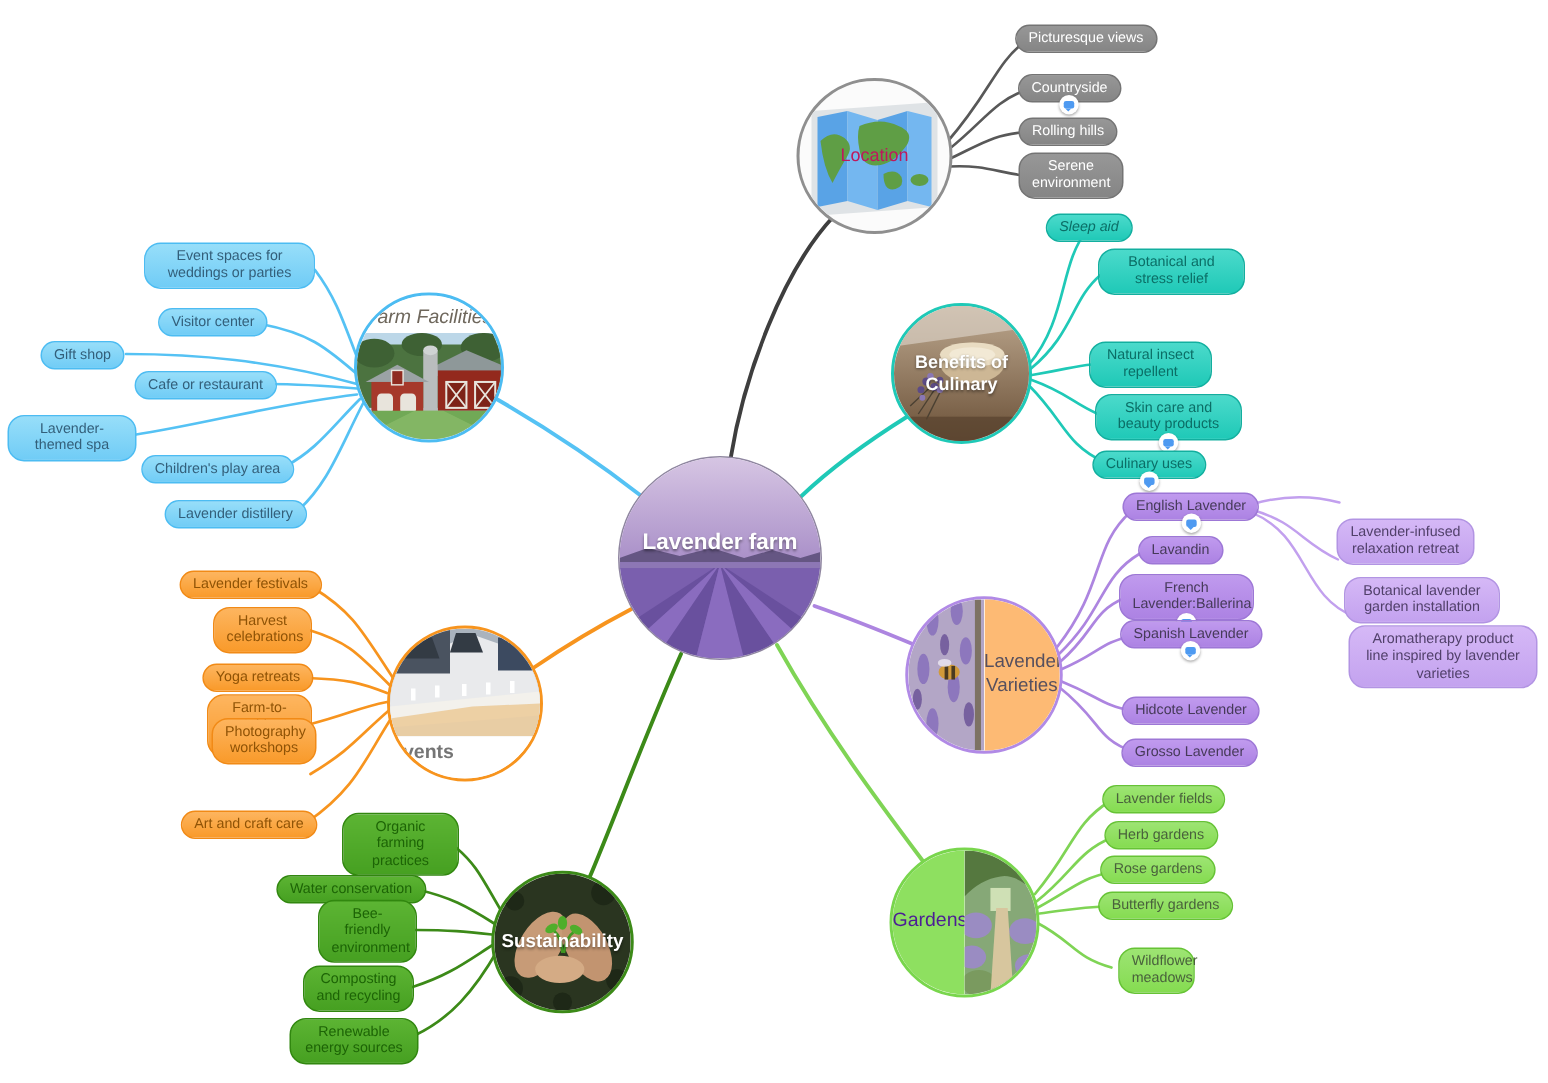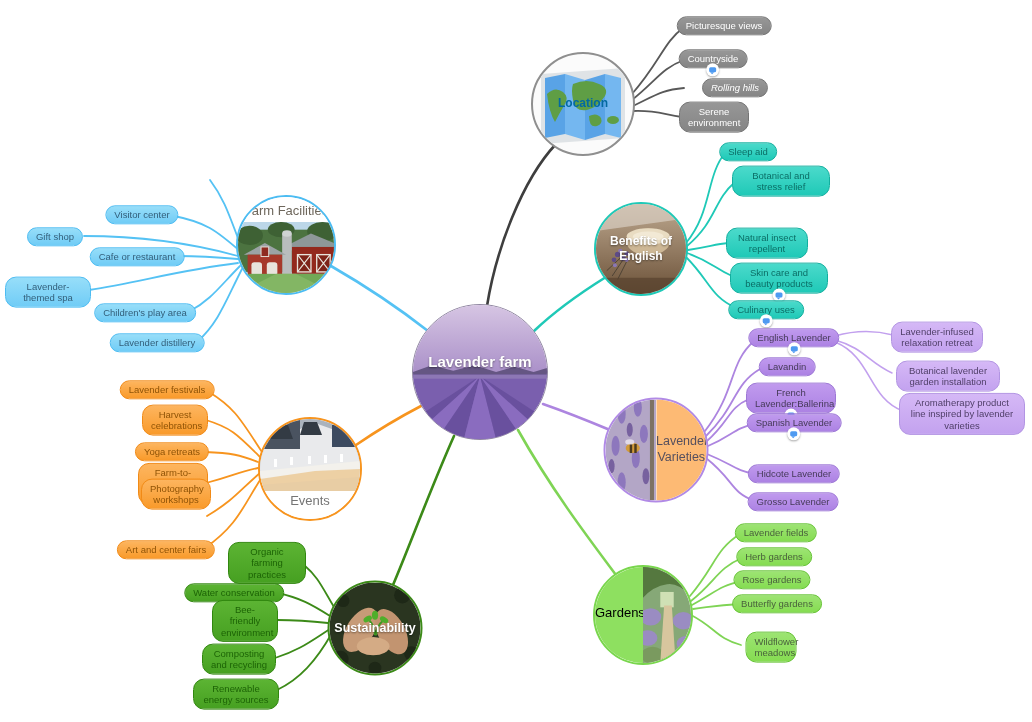--- a/index.html
+++ b/index.html
@@ -7,21 +7,21 @@
          font-family:"Liberation Sans",sans-serif;}
   #links{position:absolute;left:0;top:0;z-index:1;}
   
   .pill{position:absolute;transform:translate(-50%,-50%);z-index:3;
         font-size:9.5px;line-height:1.2;text-align:center;white-space:nowrap;
         padding:3px 8px;border-radius:11px;border:1.5px solid;box-sizing:border-box;}
   .pill.wrap{white-space:normal;}
   .pill.gray   {background:linear-gradient(#979797,#858585);border-color:#747474;color:#ffffff;}
   .pill.teal   {background:linear-gradient(#4bdacb,#1fc9b7);border-color:#12af9f;color:#0b6e66;}
   .pill.purple {background:linear-gradient(#c09aee,#ac82e3);border-color:#9d77d6;color:#463a59;}
-  .pill.purple2{background:linear-gradient(#d5b8f6,#c3a2ef);border-color:#b294e3;color:#51406a;}
+  .pill.purple2{background:linear-gradient(#d5b8f6,#c3a2ef);border-color:#b294e3;color:#51406a;margin-top:24px;}
   .pill.green  {background:linear-gradient(#9de473,#85dc51);border-color:#66c335;color:#49613c;}
   .pill.dgreen {background:linear-gradient(#5cb433,#46a021);border-color:#31870f;color:#1d6406;}
   .pill.orange {background:linear-gradient(#fdb55f,#f99a2a);border-color:#f18a16;color:#8f5306;}
   .pill.blue   {background:linear-gradient(#97def9,#70ccf6);border-color:#4cbcf2;color:#335f7a;}
   
   .note-badge{position:absolute;left:50%;bottom:-9px;transform:translateX(-50%);
               width:13px;height:13px;background:#fff;border-radius:50%;
               box-shadow:0 1px 2px rgba(0,0,0,.35);display:flex;align-items:center;justify-content:center;z-index:4;}
   .note-glyph{width:7px;height:5px;background:#4e9af1;border-radius:1.5px;position:relative;}
   .note-glyph::after{content:"";position:absolute;left:1px;bottom:-2px;
@@ -145,21 +145,21 @@
       <polygon points="8,20 92,14 92,84 8,90" fill="#dfe3e6"></polygon>
       <polygon points="12,24 32,20 32,80 12,84" fill="#59a3e6"></polygon>
       <polygon points="32,20 52,26 52,86 32,80" fill="#74b7f0"></polygon>
       <polygon points="52,26 72,20 72,80 52,86" fill="#59a3e6"></polygon>
       <polygon points="72,20 88,24 88,84 72,80" fill="#74b7f0"></polygon>
       <path d="M14 40 q8 -8 16 -2 q6 5 2 12 q-6 10 -10 18 q-6 -10 -8 -28z" fill="#5f9e45"></path>
       <path d="M40 30 q14 -6 26 0 q10 4 6 12 q-8 12 -18 14 q-12 2 -14 -10 q-2 -10 0 -16z" fill="#5f9e45"></path>
       <path d="M56 62 q8 -4 12 2 q2 6 -4 8 q-8 2 -8 -10z" fill="#5f9e45"></path>
       <ellipse cx="80" cy="66" rx="6" ry="4" fill="#5f9e45"></ellipse>
     </svg>
-    <div class="node-label" style="top:42%;font-size:12px;font-weight:bold;color:#0369a1;">Location</div>
+    <div class="node-label" style="top:42%;font-size:12px;font-weight:normal;color:#be185d;">Location</div>
   </div>
 
   <div class="node" style="left:641px;top:249px;width:94px;height:94px;border:2.5px solid #1fc9b7;">
     <svg class="photo" viewBox="0 0 100 100" preserveAspectRatio="xMidYMid slice">
       <defs>
           <linearGradient id="tbl" x1="0" y1="0" x2="0" y2="1">
         <stop offset="0" stop-color="#bda88f"></stop>
             <stop offset="1" stop-color="#6b5138"></stop>
       </linearGradient>
         </defs>
@@ -179,21 +179,21 @@
           <circle cx="20" cy="62" r="2.6"></circle>
           <circle cx="34" cy="55" r="2.6"></circle>
         </g>
       <g fill="#8a77b5">
           <circle cx="27" cy="52" r="2.4"></circle>
           <circle cx="34" cy="62" r="2.4"></circle>
           <circle cx="21" cy="68" r="2.2"></circle>
         </g>
       <rect x="0" y="82" width="100" height="18" fill="#57422e" opacity=".7"></rect>
     </svg>
-    <div class="node-label label-light" style="top:33%;font-size:12px;line-height:1.25;">Benefits of English</div>
+    <div class="node-label label-light" style="top:33%;font-size:12px;line-height:1.25;">Benefits of Culinary</div>
   </div>
 
   <div class="node" style="left:656px;top:450px;width:105px;height:105px;border:2.5px solid #b18ae6;">
     <div class="half" style="left:0;">
       <svg width="100%" height="100%" viewBox="0 0 50 100" preserveAspectRatio="xMidYMid slice">
         <rect width="50" height="100" fill="#b3a6c6"></rect>
         <g fill="#8d77bd">
           <ellipse cx="16" cy="14" rx="4" ry="10"></ellipse>
             <ellipse cx="32" cy="8" rx="4" ry="9"></ellipse>
           <ellipse cx="10" cy="46" rx="4" ry="10"></ellipse>
@@ -213,21 +213,21 @@
         <ellipse cx="24" cy="42" rx="4.5" ry="2.6" fill="#e9e4ef" opacity=".85"></ellipse>
       </svg>
     </div>
     <div class="half" style="right:0;background:#fdba74;">
       <div style="position:absolute;top:34%;width:100%;text-align:center;font-size:12.5px;line-height:1.25;color:#57505e;">Lavender Varieties</div>
     </div>
   </div>
 
   <div class="node" style="left:643px;top:615px;width:100px;height:100px;border:2.5px solid #79d64d;">
     <div class="half" style="left:0;background:#8ee060;">
-      <div style="position:absolute;top:40%;width:100%;text-align:center;font-size:13px;color:#000000;">Gardens</div>
+      <div style="position:absolute;top:40%;width:100%;text-align:center;font-size:13px;color:#4c1d95;">Gardens</div>
     </div>
     <div class="half" style="right:0;">
       <svg width="100%" height="100%" viewBox="0 0 50 100" preserveAspectRatio="xMidYMid slice">
         <rect width="50" height="100" fill="#86a877"></rect>
         <path d="M0 0 h50 v30 q-14 -14 -25 -12 q-14 2 -25 14 z" fill="#55783f"></path>
         <rect x="18" y="26" width="14" height="16" fill="#cfe0b5"></rect>
         <g fill="#9a8cc2">
             <ellipse cx="8" cy="52" rx="11" ry="9"></ellipse>
             <ellipse cx="42" cy="56" rx="11" ry="9"></ellipse>
             <ellipse cx="5" cy="74" rx="10" ry="8"></ellipse>
@@ -282,25 +282,25 @@
             <rect x="14" y="40" width="3" height="8"></rect>
             <rect x="30" y="38" width="3" height="8"></rect>
             <rect x="48" y="37" width="3" height="8"></rect>
             <rect x="64" y="36" width="3" height="8"></rect>
             <rect x="80" y="35" width="3" height="8"></rect>
           </g>
         <polygon points="0,60 55,52 100,50 100,72 0,72" fill="#e8b46a" opacity=".55"></polygon>
       </svg>
     </div>
     <div style="position:absolute;left:0;bottom:0;width:100%;height:28%;background:#ffffff;">
-      <div style="width:100%;text-align:center;margin-top:2px;font-size:13px;color:#757575;">Events</div>
-    </div>
-  </div>
-
-  <div class="node" style="left:286px;top:245px;width:100px;height:100px;border:2.5px solid #4cbcf2;">
+      <div style="width:100%;margin-top:2px;font-size:13px;color:#757575;font-weight:bold;">Events</div>
+    </div>
+  </div>
+
+  <div class="node" style="left:286px;top:245px;width:100px;height:100px;border:2.5px solid #4cbcf2;font-style:italic;">
     <div style="position:absolute;left:0;top:0;width:100%;height:26%;background:#ffffff;">
       <div style="width:100%;text-align:center;margin-top:6px;font-size:13px;color:#6e675c;">Farm Facilities</div>
     </div>
     <div style="position:absolute;left:0;bottom:0;width:100%;height:74%;overflow:hidden;">
       <svg width="100%" height="100%" viewBox="0 0 100 74" preserveAspectRatio="xMidYMid slice">
         <rect width="100" height="74" fill="#bcd7e8"></rect>
         <rect x="0" y="8" width="100" height="44" fill="#4c7340"></rect>
         <g fill="#3e6134">
             <ellipse cx="12" cy="14" rx="14" ry="10"></ellipse>
             <ellipse cx="88" cy="10" rx="16" ry="10"></ellipse>
@@ -327,24 +327,24 @@
         <rect x="0" y="54" width="100" height="20" fill="#71a956"></rect>
         <polygon points="0,74 40,54 60,54 100,74" fill="#8fbf6e" opacity=".6"></polygon>
       </svg>
     </div>
   </div>
 
   <div class="pill gray" style="left:724px;top:26px;"><span>Picturesque views</span></div>
   <div class="pill gray" style="left:713px;top:59px;"><span>Countryside</span><span class="note-badge">
         <span class="note-glyph"></span>
       </span></div>
-  <div class="pill gray" style="left:735px;top:88px;font-style:italic;"><span>Rolling hills</span></div>
+  <div class="pill gray" style="left:712px;top:88px;"><span>Rolling hills</span></div>
   <div class="pill gray wrap" style="left:714px;top:117px;width:70px;"><span>Serene environment</span></div>
 
-  <div class="pill teal" style="left:748px;top:152px;"><span>Sleep aid</span></div>
+  <div class="pill teal" style="left:726px;top:152px;font-style:italic;"><span>Sleep aid</span></div>
   <div class="pill teal wrap" style="left:781px;top:181px;width:98px;"><span>Botanical and stress relief</span></div>
   <div class="pill teal wrap" style="left:767px;top:243px;width:82px;"><span>Natural insect repellent</span></div>
   <div class="pill teal wrap" style="left:779px;top:278px;width:98px;"><span>Skin care and beauty products</span><span class="note-badge">
         <span class="note-glyph"></span>
       </span></div>
   <div class="pill teal" style="left:766px;top:310px;"><span>Culinary uses</span><span class="note-badge">
         <span class="note-glyph"></span>
       </span></div>
 
   <div class="pill purple" style="left:794px;top:338px;"><span>English Lavender</span><span class="note-badge">
@@ -374,22 +374,23 @@
   <div class="pill dgreen" style="left:234px;top:593px;"><span>Water conservation</span></div>
   <div class="pill dgreen wrap" style="left:245px;top:621px;width:66px;"><span>Bee-friendly environment</span></div>
   <div class="pill dgreen wrap" style="left:239px;top:659px;width:74px;"><span>Composting and recycling</span></div>
   <div class="pill dgreen wrap" style="left:236px;top:694px;width:86px;"><span>Renewable energy sources</span></div>
 
   <div class="pill orange" style="left:167px;top:390px;"><span>Lavender festivals</span></div>
   <div class="pill orange wrap" style="left:175px;top:420px;width:66px;"><span>Harvest celebrations</span></div>
   <div class="pill orange" style="left:172px;top:452px;"><span>Yoga retreats</span></div>
   <div class="pill orange wrap" style="left:173px;top:484px;width:70px;"><span>Farm-to-table dinners</span></div>
   <div class="pill orange wrap" style="left:176px;top:494px;width:70px;text-align:center;"><span>Photography workshops</span></div>
-  <div class="pill orange" style="left:166px;top:550px;"><span>Art and center fairs</span></div>
-
+  <div class="pill orange" style="left:166px;top:550px;"><span>Art and craft care</span></div>
+
+  <div class="pill blue wrap" style="left:153px;top:177px;width:114px;"><span>Event spaces for weddings or parties</span></div>
   <div class="pill blue" style="left:142px;top:215px;"><span>Visitor center</span></div>
   <div class="pill blue" style="left:55px;top:237px;"><span>Gift shop</span></div>
   <div class="pill blue" style="left:137px;top:257px;"><span>Cafe or restaurant</span></div>
   <div class="pill blue wrap" style="left:48px;top:292px;width:86px;"><span>Lavender-themed spa</span></div>
   <div class="pill blue" style="left:145px;top:313px;"><span>Children's play area</span></div>
   <div class="pill blue" style="left:157px;top:343px;"><span>Lavender distillery</span></div>
 
 </div>
 
 </body></html>

